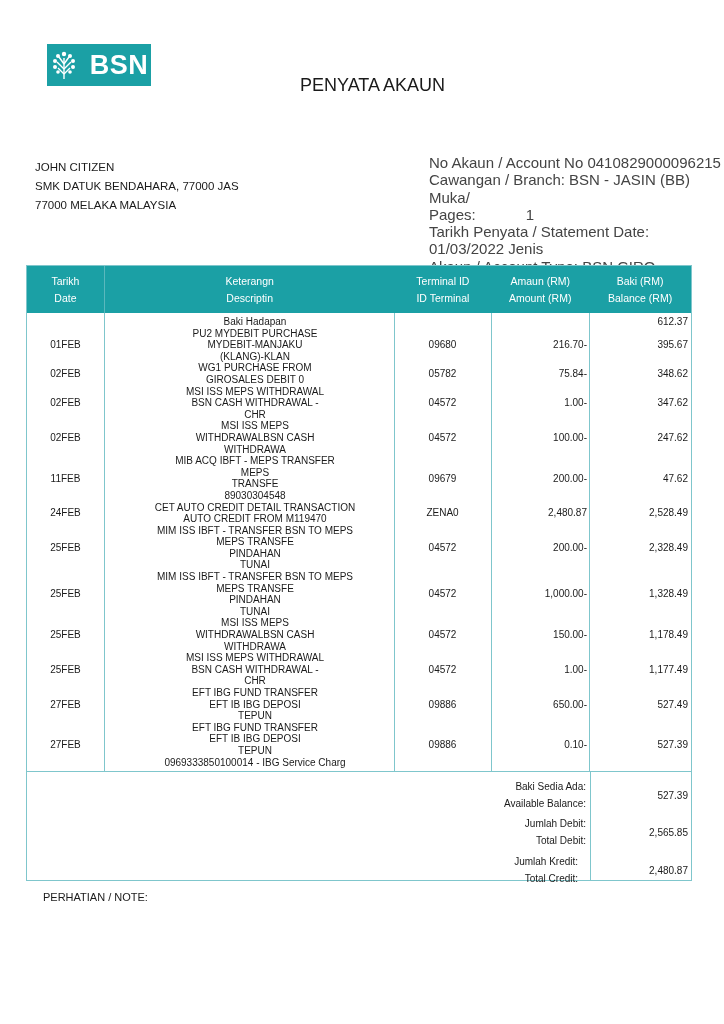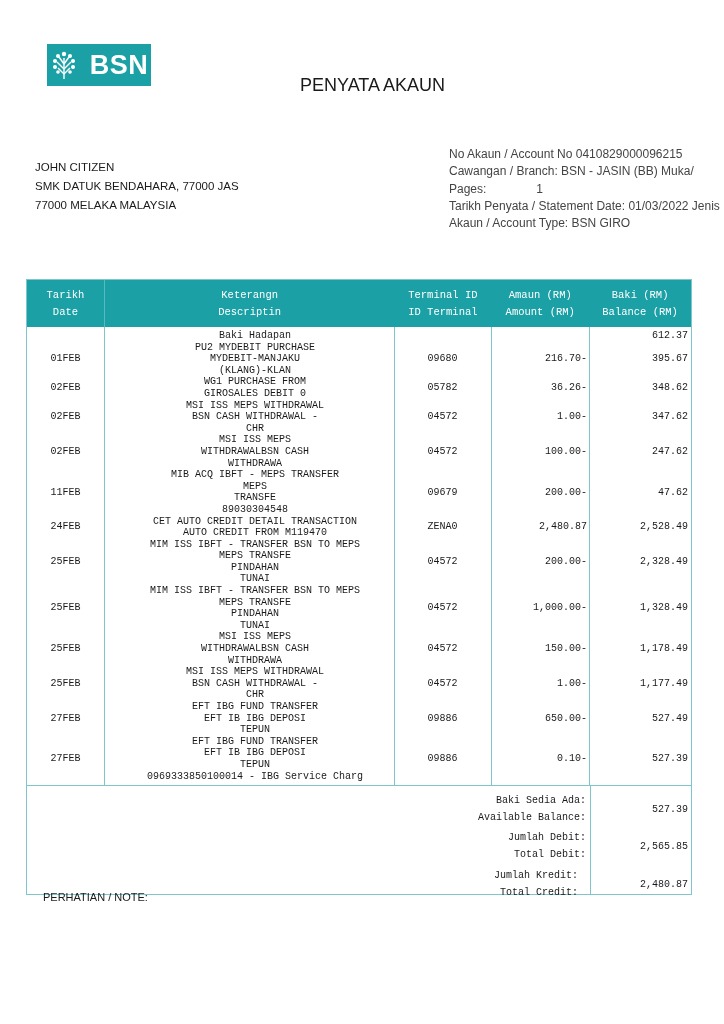--- a/index.html
+++ b/index.html
@@ -1,29 +1,29 @@
 <!DOCTYPE html>
 <html><head>
 <meta charset="utf-8">
 <style>
   html, body { margin: 0; padding: 0; background: #ffffff; }
   body { width: 724px; height: 1024px; position: relative; overflow: hidden; color: #1a1a1a; }
   .sans { font-family: "Liberation Sans", sans-serif; }
-  .serif { font-family: Liberation Mono, monospace; margin-top: 14px; }
+  .serif { font-family: Liberation Sans, sans-serif; }
 
   .logo { position: absolute; left: 47px; top: 44px; width: 104px; height: 42px; background: #1ba0a5; display: flex; align-items: center; justify-content: center; gap: 12px; }
   .logo svg { width: 28px; height: 30px; }
   .logo-text { font-family: "Liberation Sans", sans-serif; font-weight: bold; color: #fff; font-size: 27px; letter-spacing: 0.5px; }
 
   .doc-title { position: absolute; left: 300px; top: 75px; font-size: 18px; }
 
   .addr { position: absolute; left: 35px; top: 158px; font-size: 11.5px; line-height: 18.5px; }
   .addr div:last-child { margin-top: 1px; }
 
-  .acct { position: absolute; left: 429px; top: 146px; font-size: 12px; line-height: 17.3px; color: #444; margin-left: 20px; }
+  .acct { position: absolute; left: 429px; top: 154px; font-size: 15px; line-height: 17.3px; color: #444; }
   .acct .pages-val { display: inline-block; margin-left: 50px; }
 
   .stmt { position: absolute; left: 26px; top: 265px; width: 664px; border: 1px solid #7fc6cc; border-collapse: collapse; }
   .thead { display: flex; background: #1ba0a5; color: #fff; height: 47px; }
   .thead .c { display: flex; flex-direction: column; align-items: center; justify-content: center; font-size: 10.5px; line-height: 17px; text-align: center; }
   .c1 { width: 77px; } .c2 { width: 290px; } .c3 { width: 97px; } .c4 { width: 98px; } .c5 { width: 102px; }
   .thead .c1 { border-right: 1px solid #5bb8bd; }
 
   .tbody { display: flex; position: relative; }
 
@@ -138,21 +138,21 @@
           <div class="c c4">216.70-</div>
           <div class="c c5">395.67</div>
         </div>
         <div class="row">
           <div class="c c1">02FEB</div>
           <div class="c c2">
             <div>WG1 PURCHASE FROM</div>
             <div>GIROSALES DEBIT  0</div>
           </div>
           <div class="c c3">05782</div>
-          <div class="c c4">36.26-</div>
+          <div class="c c4">75.84-</div>
           <div class="c c5">348.62</div>
         </div>
         <div class="row">
           <div class="c c1">02FEB</div>
           <div class="c c2">
             <div>MSI ISS MEPS WITHDRAWAL</div>
             <div>BSN CASH WITHDRAWAL -</div>
             <div>CHR</div>
           </div>
           <div class="c c3">04572</div>

